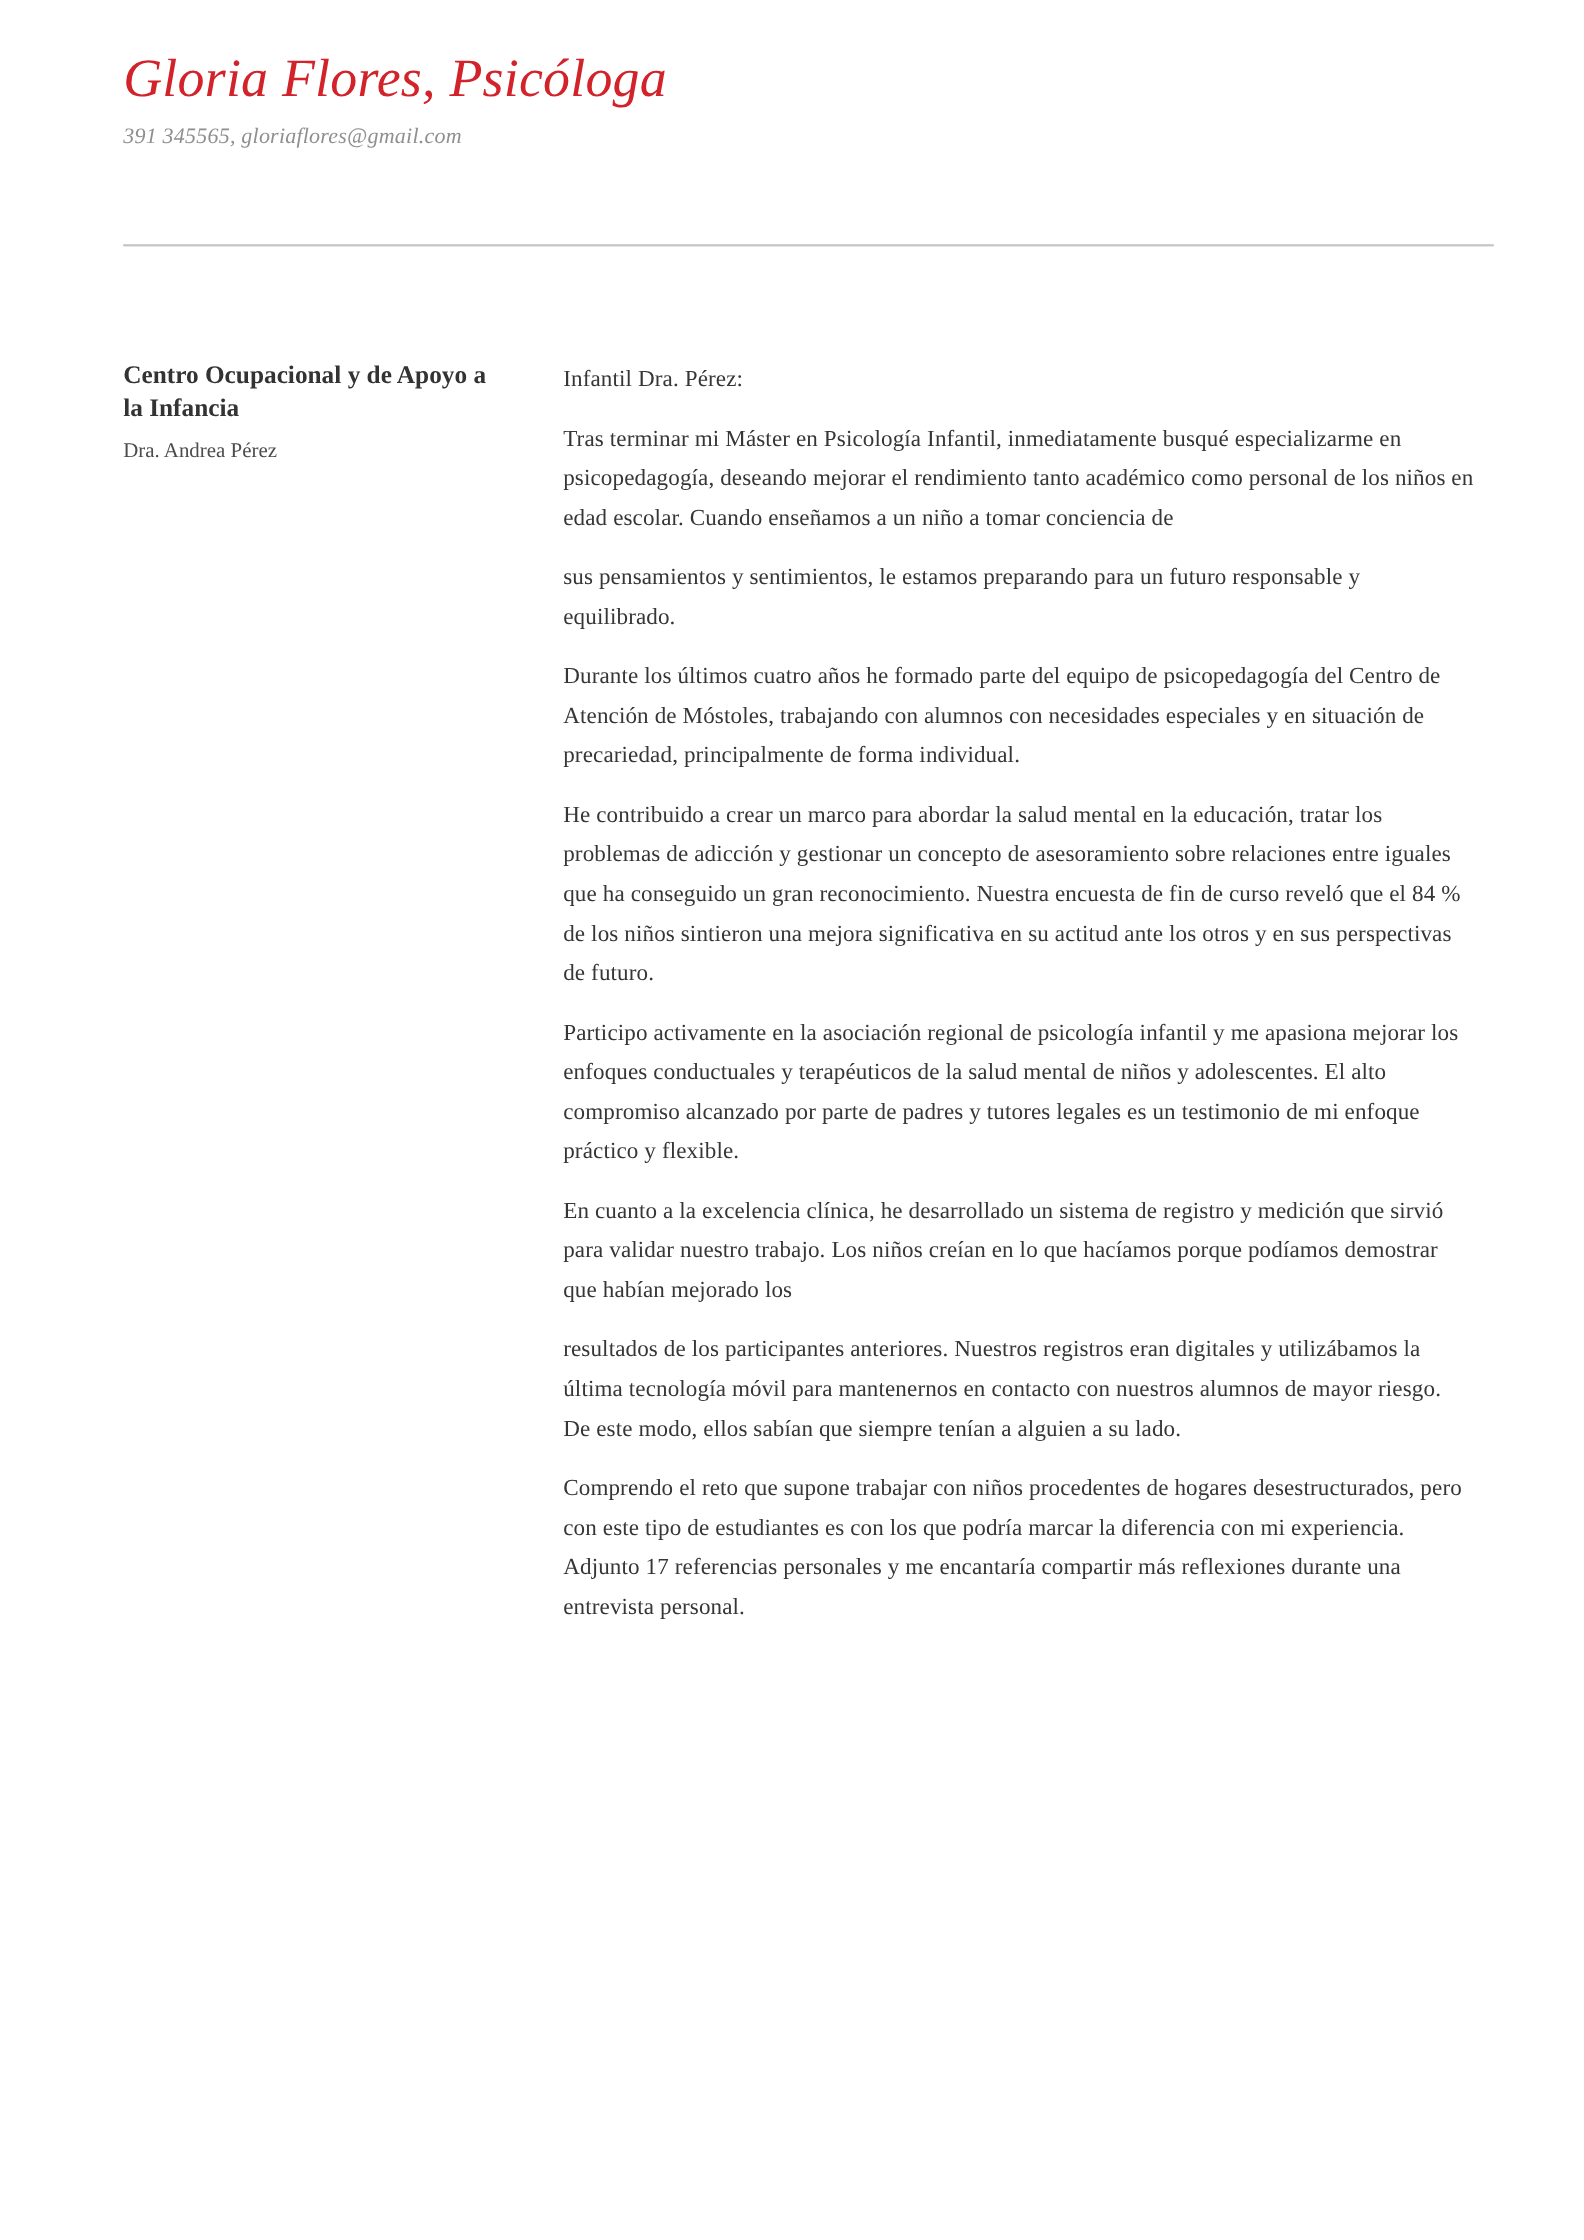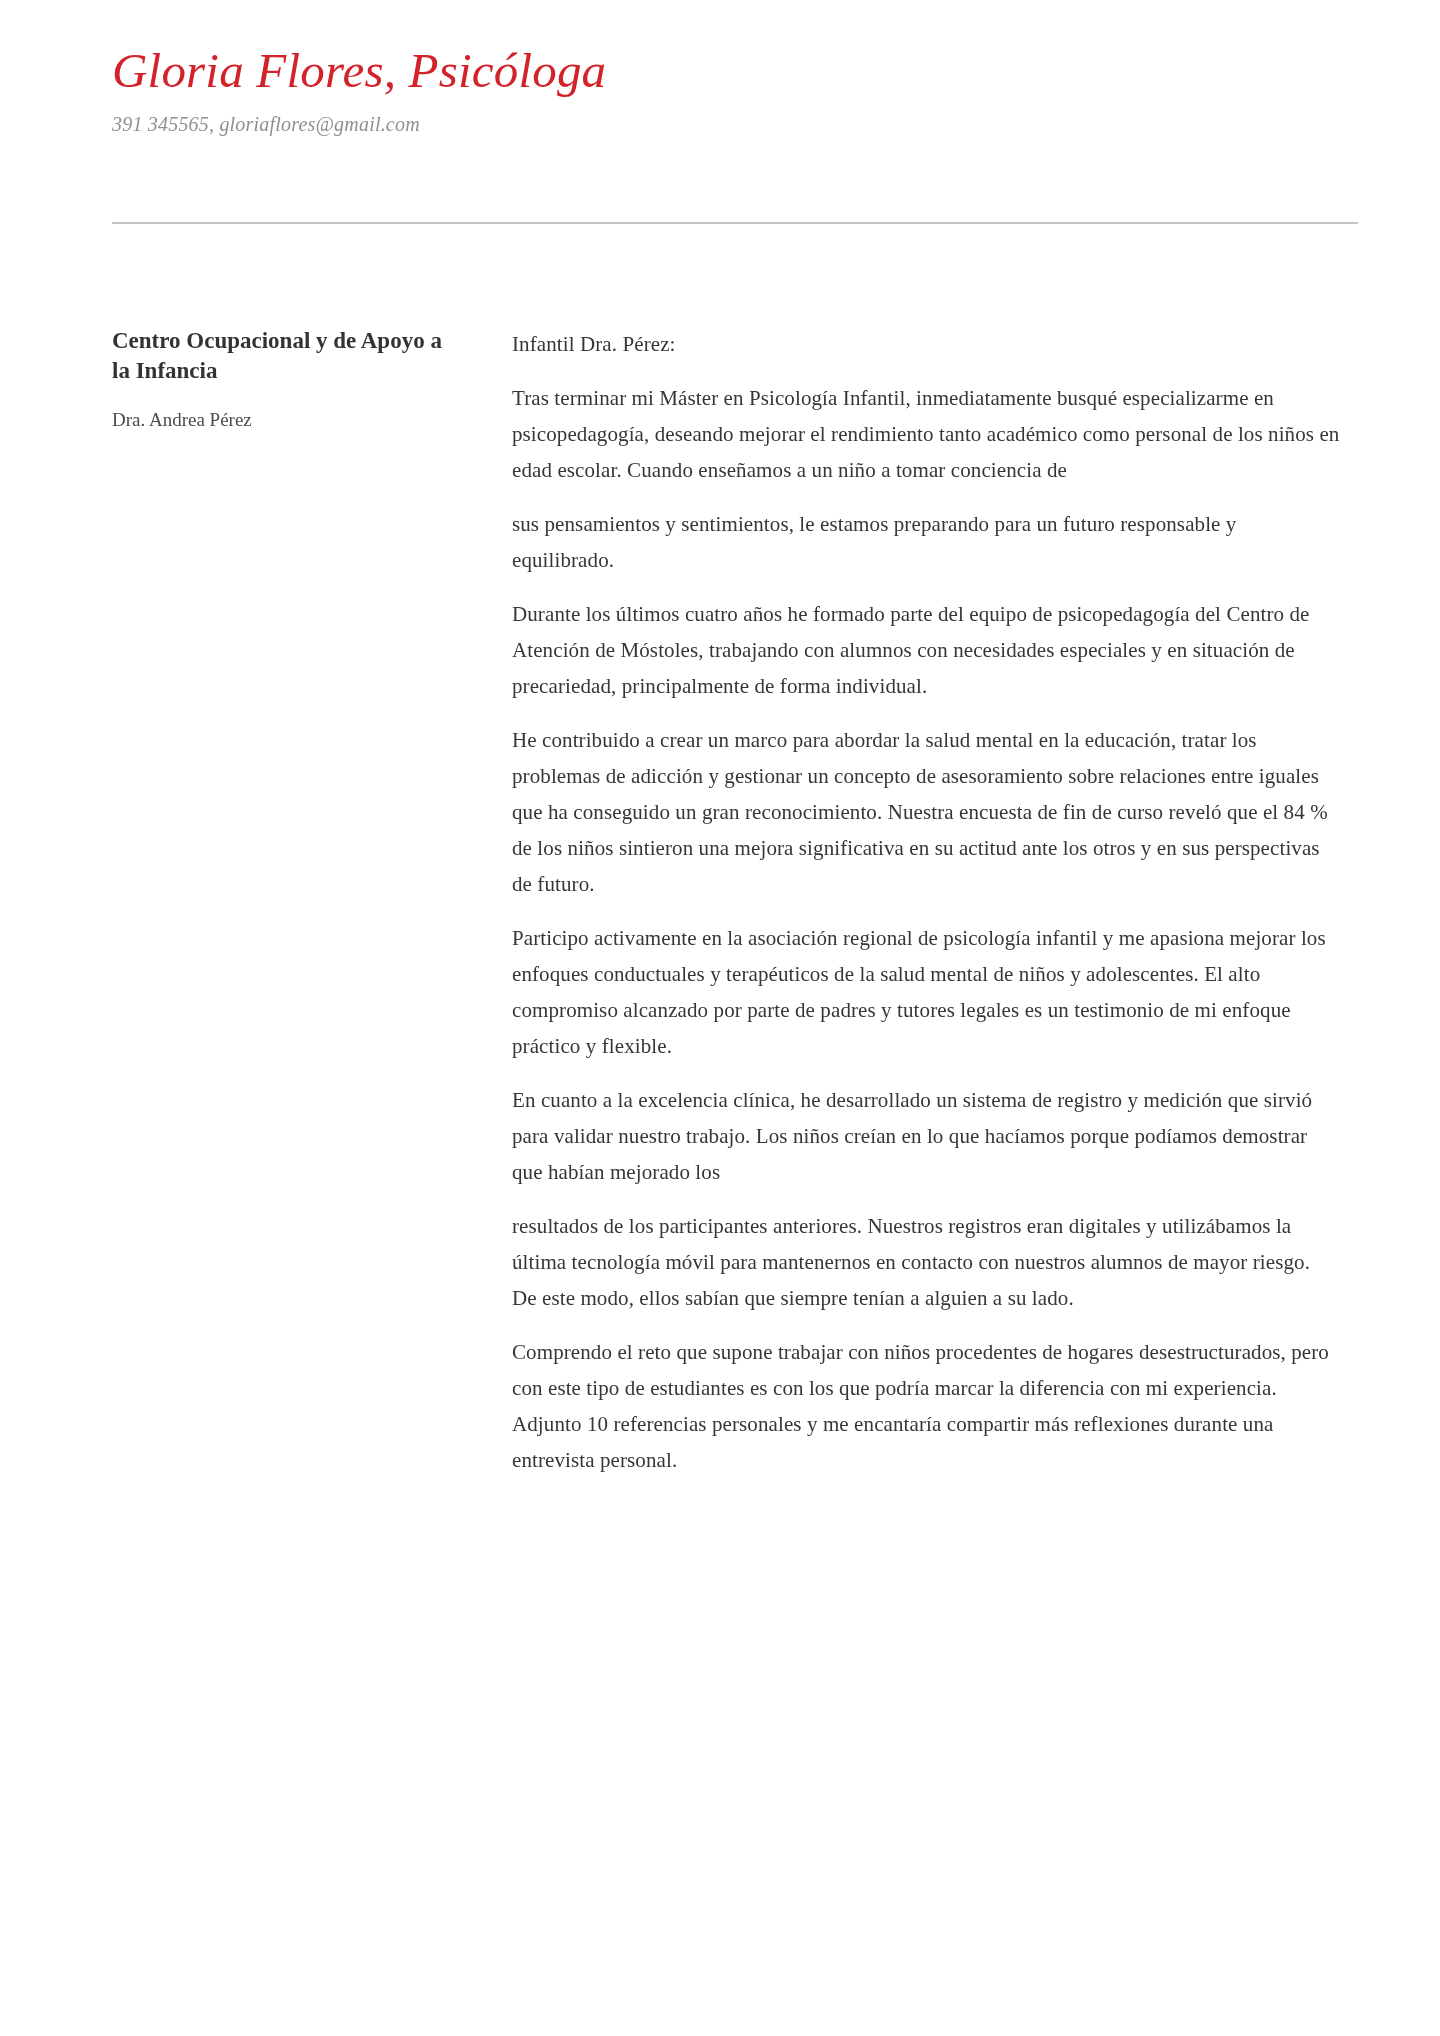--- a/index.html
+++ b/index.html
@@ -55,21 +55,21 @@
     margin-right: 55px;
     flex-shrink: 0;
   }
   .recipient-name {
     font-size: 23px;
     line-height: 1.28;
     color: #333333;
     font-weight: 600;
   }
   .recipient-contact {
-    margin-top: 24px;
+    margin-top: 14px;
     font-size: 19px;
     color: #4c4c4c;
   }
   .right-col {
     width: 828px;
     flex-shrink: 0;
   }
   .right-col p {
     margin: 0 0 18px 0;
     font-size: 21px;
@@ -103,18 +103,18 @@
 
       <section class="right-col">
         <p>Infantil Dra. Pérez:</p>
         <p>Tras terminar mi Máster en Psicología Infantil, inmediatamente busqué especializarme en psicopedagogía, deseando mejorar el rendimiento tanto académico como personal de los niños en edad escolar. Cuando enseñamos a un niño a tomar conciencia de</p>
         <p>sus pensamientos y sentimientos, le estamos preparando para un futuro responsable y equilibrado.</p>
         <p>Durante los últimos cuatro años he formado parte del equipo de psicopedagogía del Centro de Atención de Móstoles, trabajando con alumnos con necesidades especiales y en situación de precariedad, principalmente de forma individual.</p>
         <p>He contribuido a crear un marco para abordar la salud mental en la educación, tratar los problemas de adicción y gestionar un concepto de asesoramiento sobre relaciones entre iguales que ha conseguido un gran reconocimiento. Nuestra encuesta de fin de curso reveló que el 84 % de los niños sintieron una mejora significativa en su actitud ante los otros y en sus perspectivas de futuro.</p>
         <p>Participo activamente en la asociación regional de psicología infantil y me apasiona mejorar los enfoques conductuales y terapéuticos de la salud mental de niños y adolescentes. El alto compromiso alcanzado por parte de padres y tutores legales es un testimonio de mi enfoque práctico y flexible.</p>
         <p>En cuanto a la excelencia clínica, he desarrollado un sistema de registro y medición que sirvió para validar nuestro trabajo. Los niños creían en lo que hacíamos porque podíamos demostrar que habían mejorado los</p>
         <p>resultados de los participantes anteriores. Nuestros registros eran digitales y utilizábamos la última tecnología móvil para mantenernos en contacto con nuestros alumnos de mayor riesgo. De este modo, ellos sabían que siempre tenían a alguien a su lado.</p>
-        <p>Comprendo el reto que supone trabajar con niños procedentes de hogares desestructurados, pero con este tipo de estudiantes es con los que podría marcar la diferencia con mi experiencia. Adjunto 10 referencias personales y me encantaría compartir más reflexiones durante una entrevista personal.</p>
+        <p>Comprendo el reto que supone trabajar con niños procedentes de hogares desestructurados, pero con este tipo de estudiantes es con los que podría marcar la diferencia con mi experiencia. Adjunto 17 referencias personales y me encantaría compartir más reflexiones durante una entrevista personal.</p>
       </section>
 
     </main>
   </div>
 </div>
 
 </body></html>

